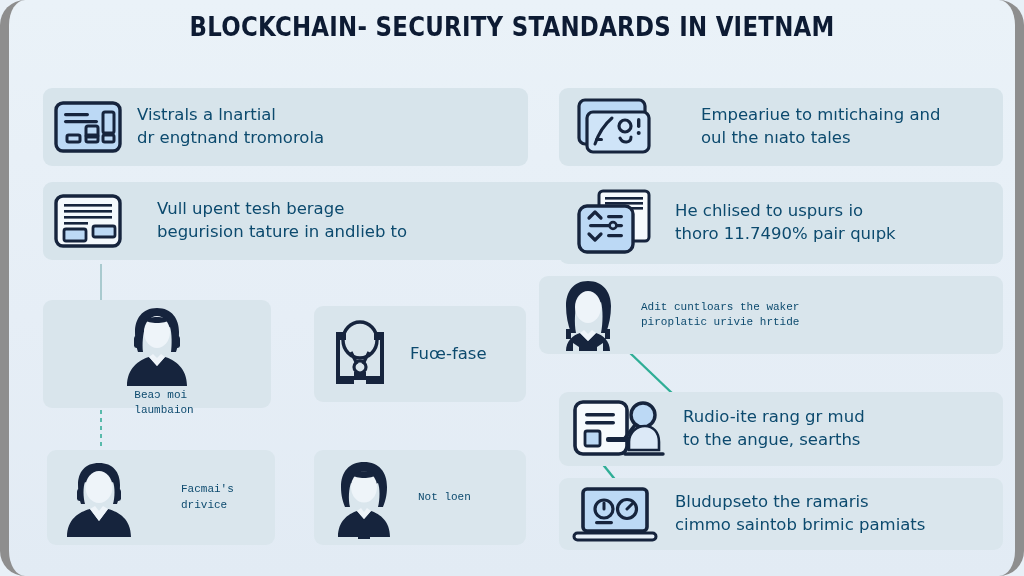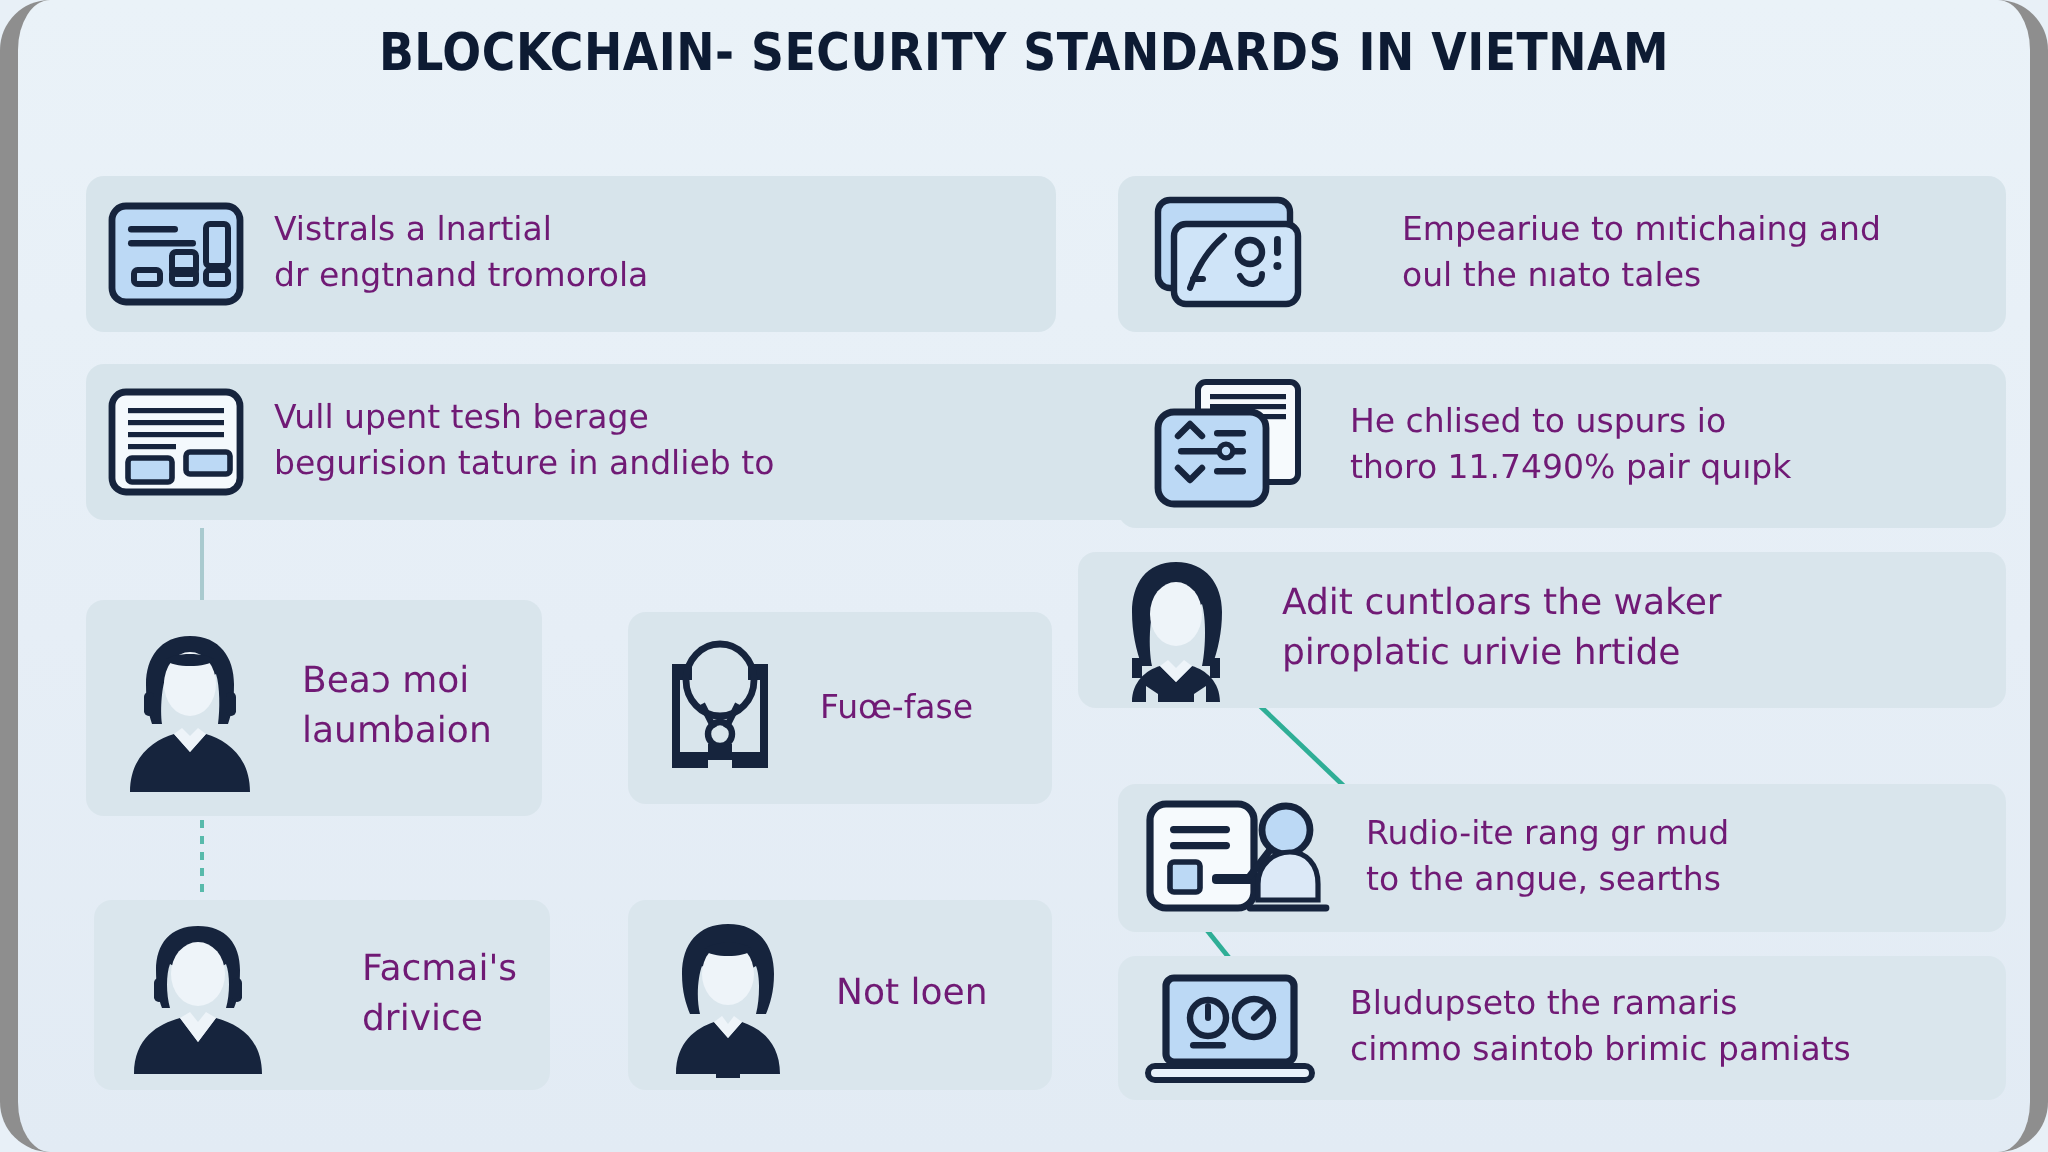--- a/index.html
+++ b/index.html
@@ -74,36 +74,36 @@
 
   .panel .ico {
     flex: 0 0 auto;
     display: flex;
     align-items: center;
     justify-content: center;
   }
 
   .panel .txt {
     flex: 1 1 auto;
-    color: #701a75;
+    color: #0c4a6e;
     font-size: 16.5px;
     line-height: 1.38;
     padding-left: 14px;
     white-space: pre-line;
   }
   .panel .txt.single { white-space: nowrap; }
 
   
-  .panel.avatar .txt { font-size: 18px; }
+  .panel.avatar .txt { font-size: 11px; font-family: Liberation Mono, monospace; }
 
   
   
   #L1 { left: 34px;  top: 88px;  width: 485px; height: 78px; }
-  #L2 { left: 34px;  top: 182px; width: 559px; height: 78px; }
-  #L3 { left: 34px;  top: 300px; width: 228px; height: 108px; }
+  #L2 { left: 34px;  top: 182px; width: 559px; height: 78px; gap: 20px; }
+  #L3 { left: 34px;  top: 300px; width: 228px; height: 108px; flex-direction: column; }
   #L4 { left: 305px; top: 306px; width: 212px; height: 96px;  }
   #L5 { left: 38px;  top: 450px; width: 228px; height: 95px; gap: 26px;  }
   #L6 { left: 305px; top: 450px; width: 212px; height: 95px; align-items: center;  }
 
   
   #R1 { left: 550px; top: 88px;  width: 444px; height: 78px; gap: 26px; }
   #R2 { left: 550px; top: 182px; width: 444px; height: 82px; }
   #R3 { left: 530px; top: 276px; width: 464px; height: 78px; }
   #R4 { left: 550px; top: 392px; width: 444px; height: 74px; }
   #R5 { left: 550px; top: 478px; width: 444px; height: 72px; }

